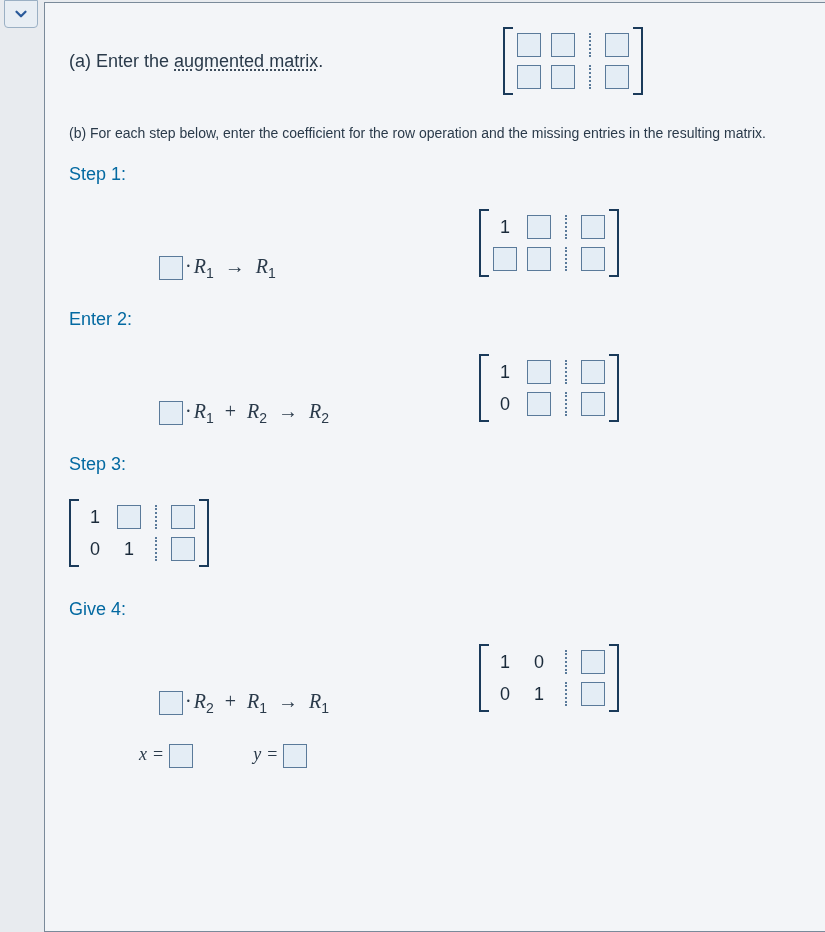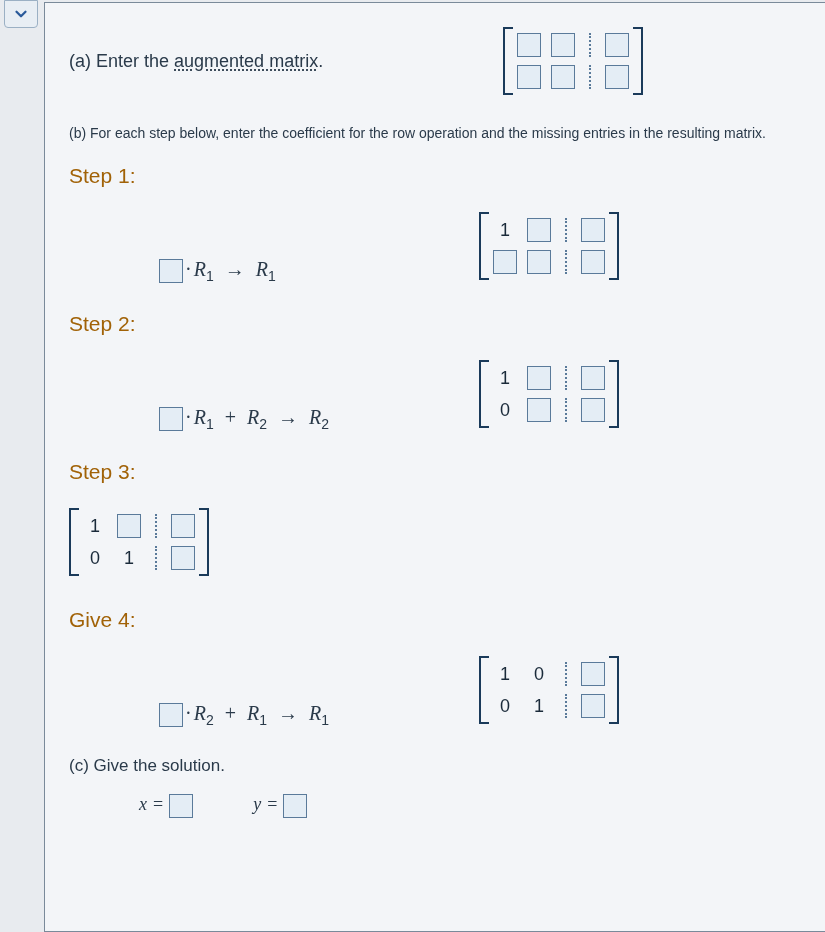--- a/index.html
+++ b/index.html
@@ -56,22 +56,22 @@
     cursor: help;
   }
   .prompt-b {
     color: #2a3a4a;
     font-size: 14px;
     line-height: 1.5;
     margin-bottom: 20px;
   }
   .step-block { margin-bottom: 28px; }
   .step-label {
-    color: #a16207;
-    font-size: 21px;
+    color: #0369a1;
+    font-size: 18px;
     font-weight: 500;
     margin-bottom: 24px;
   }
   .step-row {
     display: flex;
     align-items: flex-end;
   }
   .op-col {
     width: 410px;
     padding-left: 90px;
@@ -216,21 +216,21 @@
               <span class="input-box"></span>
             </div>
           </div>
           <div class="bracket right"></div>
         </div>
       </div>
     </div>
   </div>
 
   <div class="step-block">
-    <div class="step-label">Step 2:</div>
+    <div class="step-label">Enter 2:</div>
     <div class="step-row">
       <div class="op-col">
         <span class="input-box"></span><span class="dot">·</span><span>R</span><span class="sub">1</span>
         <span class="plus">+</span>
         <span>R</span><span class="sub">2</span>
         <span class="arrow">→</span>
         <span>R</span><span class="sub">2</span>
       </div>
       <div class="matrix-col">
         <div class="matrix">
@@ -307,21 +307,20 @@
               <span class="vsep"></span>
               <span class="input-box"></span>
             </div>
           </div>
           <div class="bracket right"></div>
         </div>
       </div>
     </div>
   </div>
 
-  <div class="part-c">(c) Give the solution.</div>
   <div class="solution-row">
     <span>
       <span>x</span><span class="eq">=</span><span class="input-box"></span>
     </span>
     <span>
       <span>y</span><span class="eq">=</span><span class="input-box"></span>
     </span>
   </div>
 
 </div>

